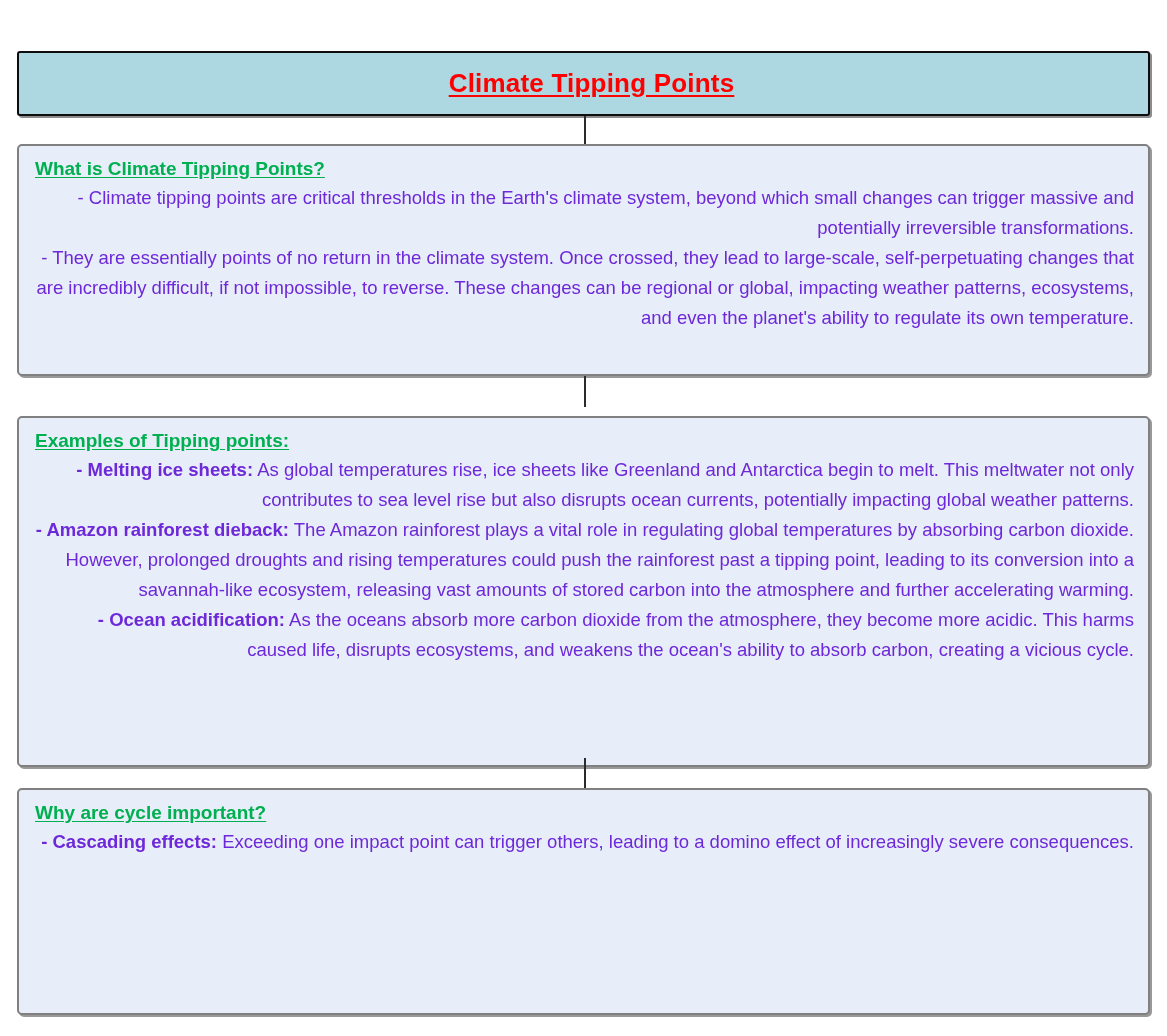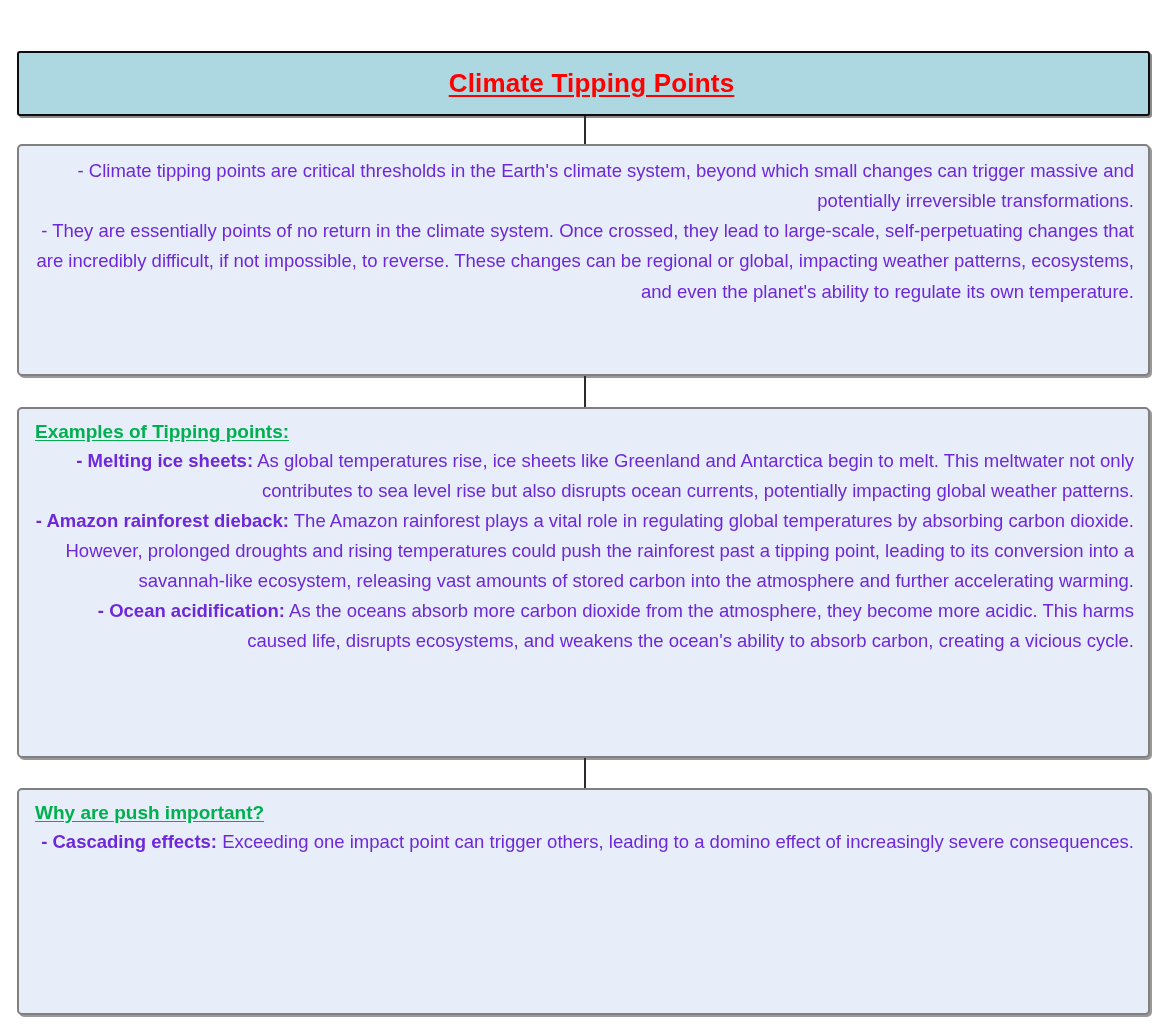--- a/index.html
+++ b/index.html
@@ -54,21 +54,21 @@
     left: 17px;
     width: 1133px;
     box-sizing: border-box;
     background: #E8EEF9;
     border: 2px solid #808080;
     border-radius: 5px;
     box-shadow: 2px 2px 0 rgba(0,0,0,0.40);
     padding: 10px 14px 12px 16px;
   }
   #box-1 { top: 144px;  height: 232px; }
-  #box-2 { top: 407px;  height: 351px; }
+  #box-2 { top: 416px;  height: 351px; }
   #box-3 { top: 788px;  height: 227px; }
 
   .section-heading {
     color: #00B050;
     font-size: 19px;
     font-weight: bold;
     text-decoration: underline;
     text-underline-offset: 2px;
     line-height: 1.35;
     margin: 0 0 1px 0;
@@ -100,33 +100,34 @@
 
 <div class="flowchart">
 
   <div class="title-box">
     <div class="title-text">Climate Tipping Points</div>
   </div>
 
   <div class="connector" id="connector-1"></div>
 
   <div class="section-box" id="box-1">
+    <div class="section-heading">What is Climate Tipping Points?</div>
     <p class="para"><b></b><span>- Climate tipping points are critical thresholds in the Earth's climate system, beyond which small changes can trigger massive and potentially irreversible transformations.</span></p>
     <p class="para"><b></b><span>- They are essentially points of no return in the climate system. Once crossed, they lead to large-scale, self-perpetuating changes that are incredibly difficult, if not impossible, to reverse. These changes can be regional or global, impacting weather patterns, ecosystems, and even the planet's ability to regulate its own temperature.</span></p>
   </div>
 
   <div class="connector" id="connector-2"></div>
 
   <div class="section-box" id="box-2">
     <div class="section-heading">Examples of Tipping points:</div>
     <p class="para"><b>- Melting ice sheets:</b><span> As global temperatures rise, ice sheets like Greenland and Antarctica begin to melt. This meltwater not only contributes to sea level rise but also disrupts ocean currents, potentially impacting global weather patterns.</span></p>
     <p class="para"><b>- Amazon rainforest dieback:</b><span> The Amazon rainforest plays a vital role in regulating global temperatures by absorbing carbon dioxide. However, prolonged droughts and rising temperatures could push the rainforest past a tipping point, leading to its conversion into a savannah-like ecosystem, releasing vast amounts of stored carbon into the atmosphere and further accelerating warming.</span></p>
     <p class="para"><b>- Ocean acidification:</b><span> As the oceans absorb more carbon dioxide from the atmosphere, they become more acidic. This harms caused life, disrupts ecosystems, and weakens the ocean's ability to absorb carbon, creating a vicious cycle.</span></p>
   </div>
 
   <div class="connector" id="connector-3"></div>
 
   <div class="section-box" id="box-3">
-    <div class="section-heading">Why are push important?</div>
+    <div class="section-heading">Why are cycle important?</div>
     <p class="para"><b>- Cascading effects:</b><span> Exceeding one impact point can trigger others, leading to a domino effect of increasingly severe consequences.</span></p>
   </div>
 
 </div>
 
 </body></html>

